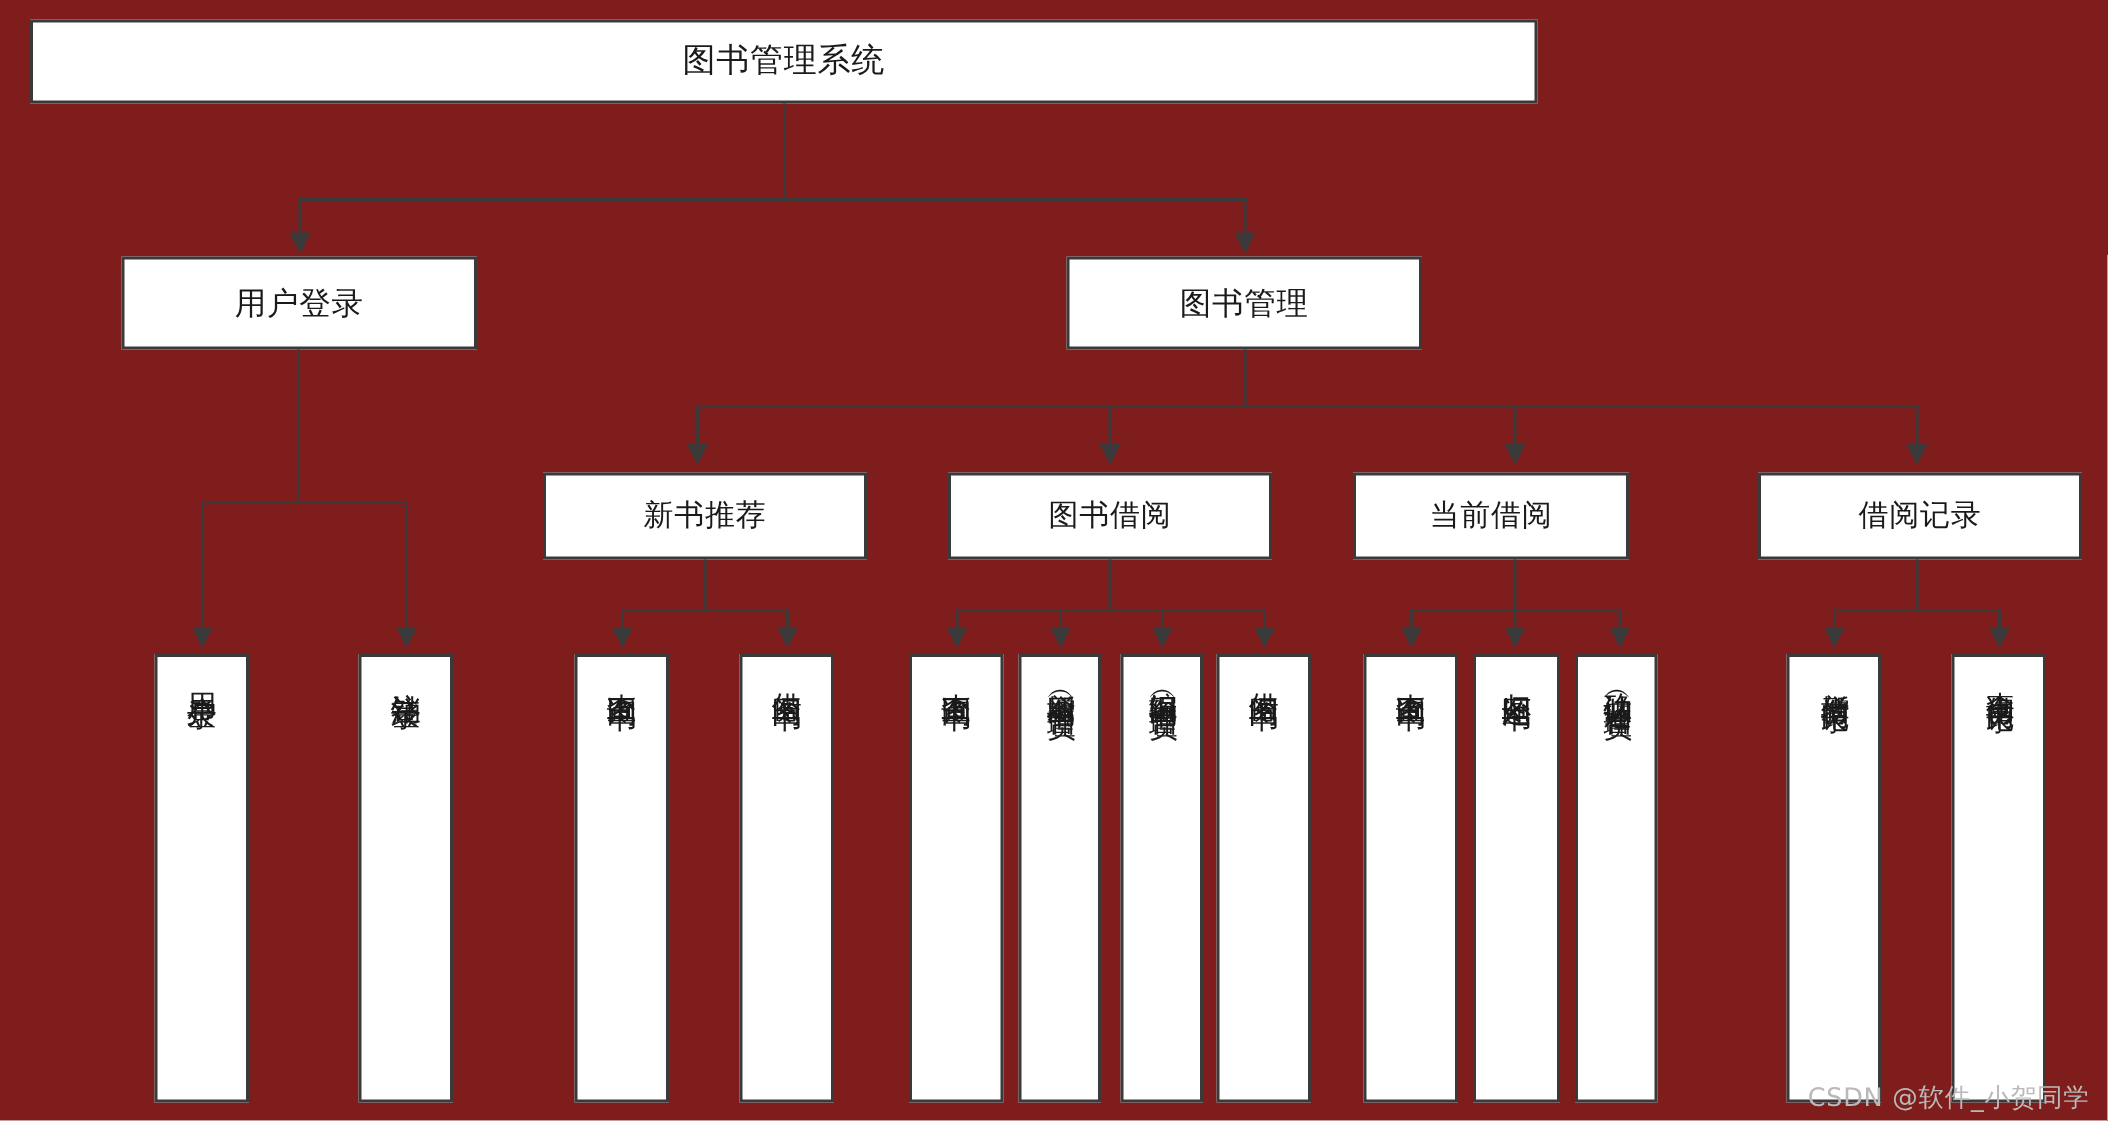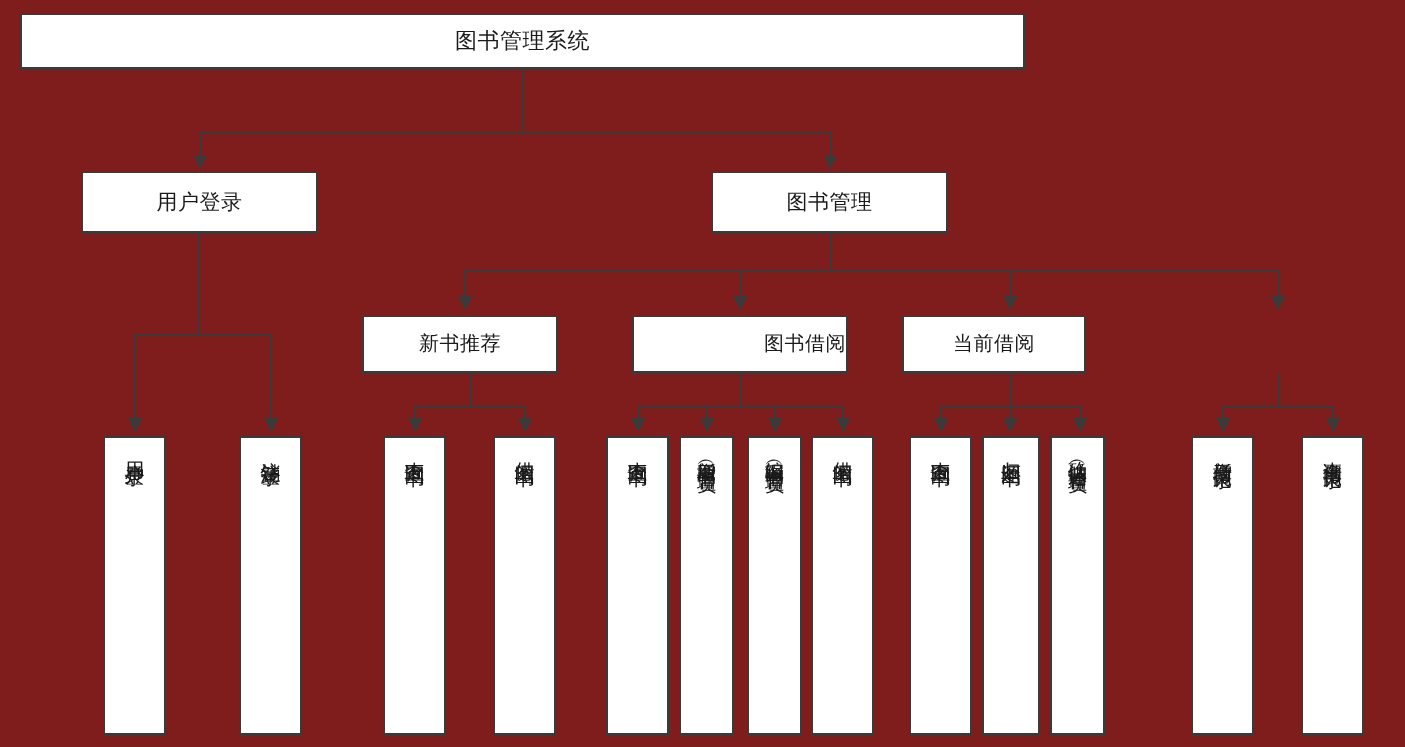--- a/index.html
+++ b/index.html
@@ -118,28 +118,31 @@
   <div class="conn hline" style="left:464px; top:270px; width:815px; height:2px;"></div>
   <div class="conn vline" style="left:464px; top:270px; width:2px; height:28px;"></div>
   <div class="arrow" style="left:458px; top:296px;"></div>
   <div class="conn vline" style="left:739px; top:270px; width:2px; height:28px;"></div>
   <div class="arrow" style="left:733px; top:296px;"></div>
   <div class="conn vline" style="left:1009px; top:270px; width:2px; height:28px;"></div>
   <div class="arrow" style="left:1003px; top:296px;"></div>
   <div class="conn vline" style="left:1277px; top:270px; width:2px; height:28px;"></div>
   <div class="arrow" style="left:1271px; top:296px;"></div>
 
-  <div class="node node-l2" style="left:362px; top:315px; width:196px; height:58px;">
+  <div class="node node-l2" style="left:362px; top:315px; width:216px; height:58px;">
     <span class="label">新书推荐</span>
   </div>
-  <div class="node node-l2" style="left:632px; top:315px; width:216px; height:58px;justify-content:flex-end;">
+  <div class="node node-l2" style="left:632px; top:315px; width:216px; height:58px;">
     <span class="label">图书借阅</span>
   </div>
   <div class="node node-l2" style="left:902px; top:315px; width:184px; height:58px;">
     <span class="label">当前借阅</span>
+  </div>
+  <div class="node node-l2" style="left:1172px; top:315px; width:216px; height:58px;">
+    <span class="label">借阅记录</span>
   </div>
 
   <div class="conn vline" style="left:469px; top:373px; width:2px; height:34px;"></div>
   <div class="conn hline" style="left:414px; top:406px; width:112px; height:2px;"></div>
   <div class="conn vline" style="left:414px; top:406px; width:2px; height:14px;"></div>
   <div class="arrow" style="left:408px; top:418px;"></div>
   <div class="conn vline" style="left:524px; top:406px; width:2px; height:14px;"></div>
   <div class="arrow" style="left:518px; top:418px;"></div>
 
   <div class="conn vline" style="left:739px; top:373px; width:2px; height:34px;"></div>
@@ -206,14 +209,15 @@
     <span class="label">确认归还（管理员）</span>
   </div>
 
   <div class="node node-leaf tall" style="left:1191px; top:436px; width:63px; height:299px;">
     <span class="label">新增借阅记录</span>
   </div>
   <div class="node node-leaf tall" style="left:1301px; top:436px; width:63px; height:299px;">
     <span class="label">查询借阅记录</span>
   </div>
 
+  <div id="watermark">CSDN @软件_小贺同学</div>
 
 </div>
 
 </body></html>

